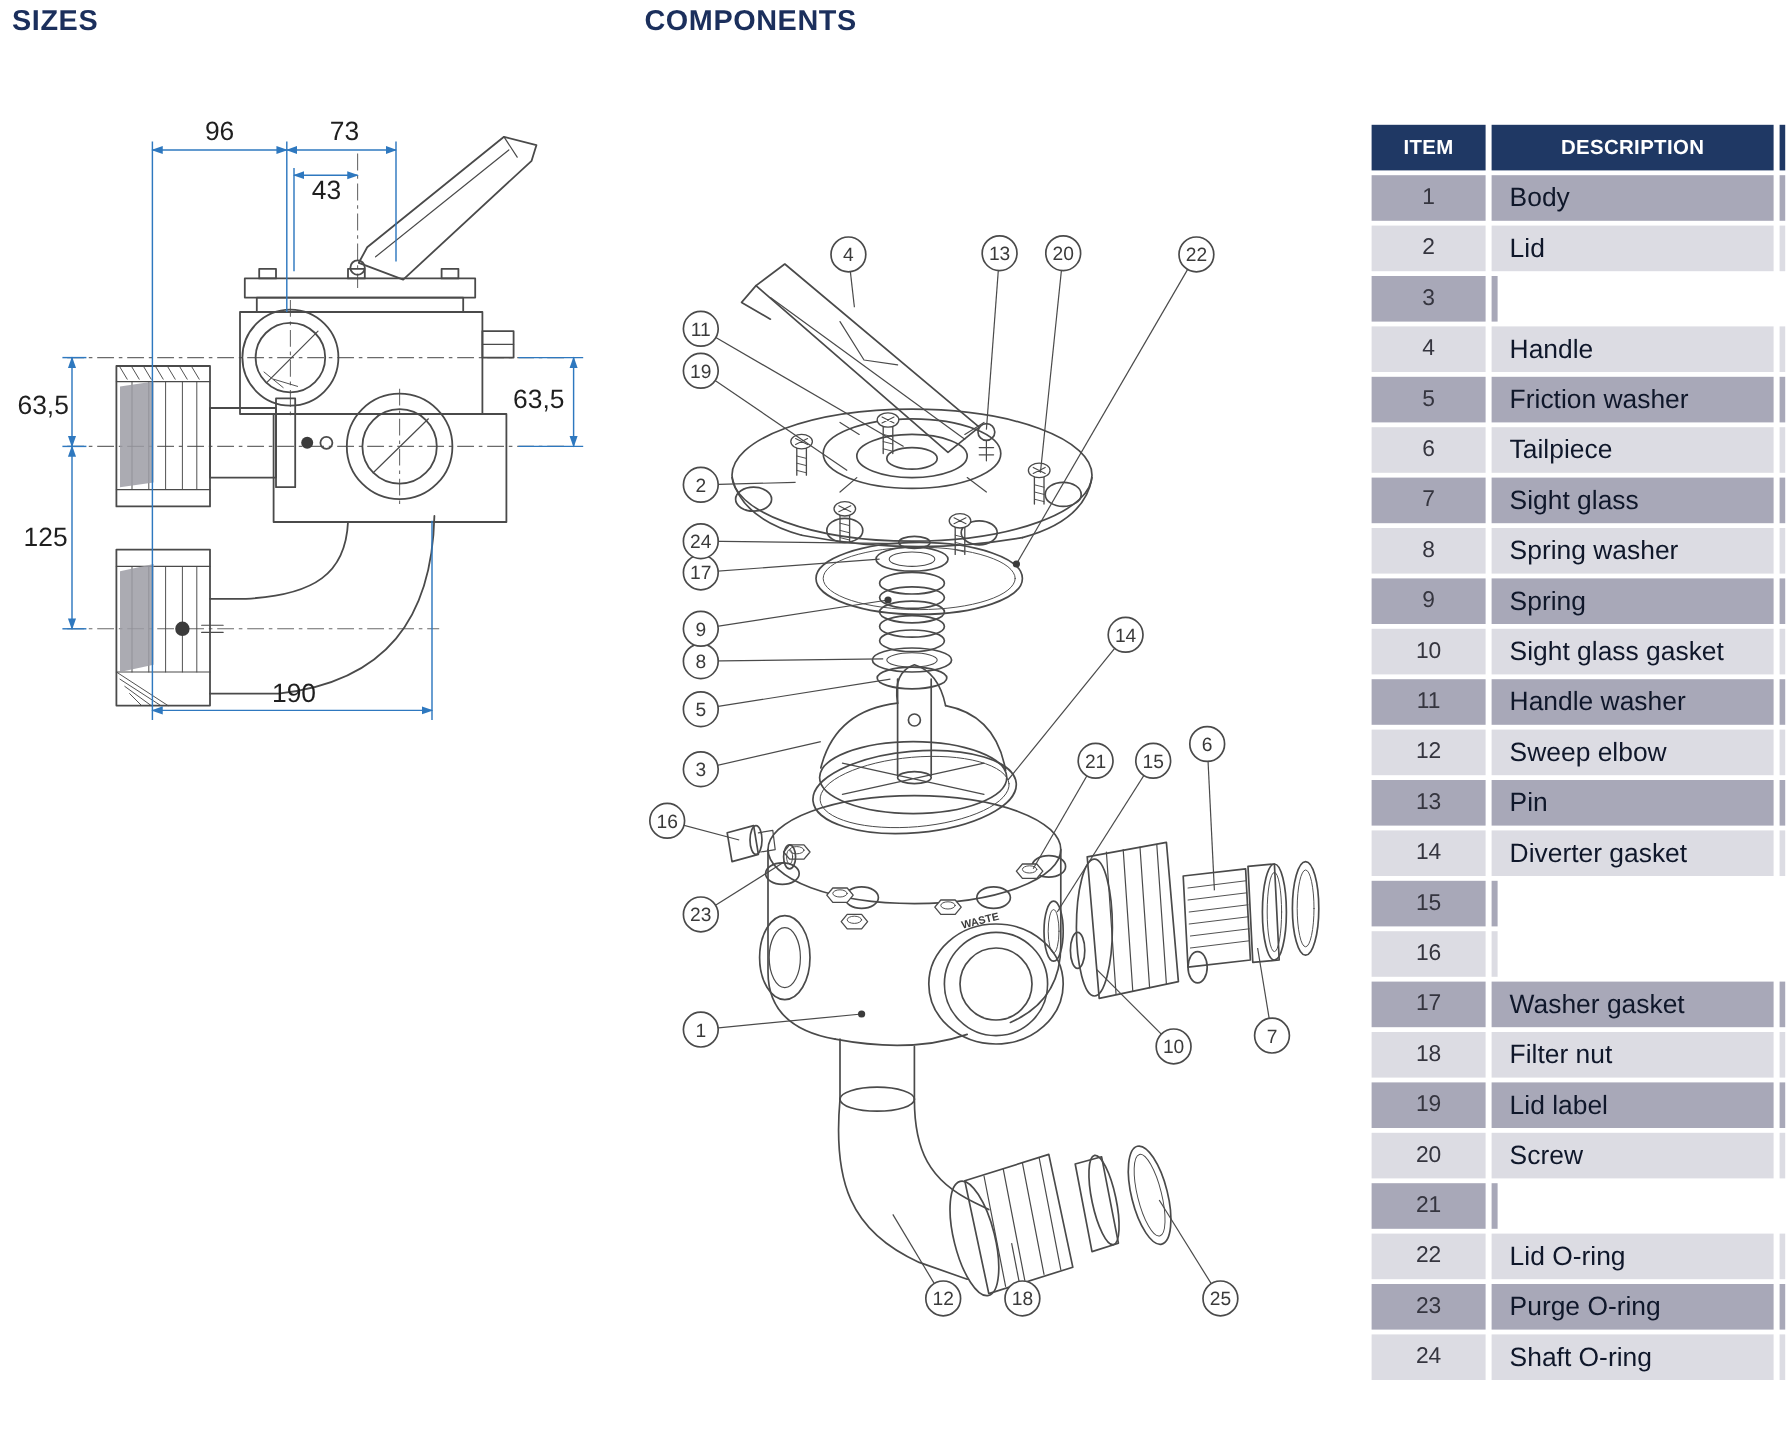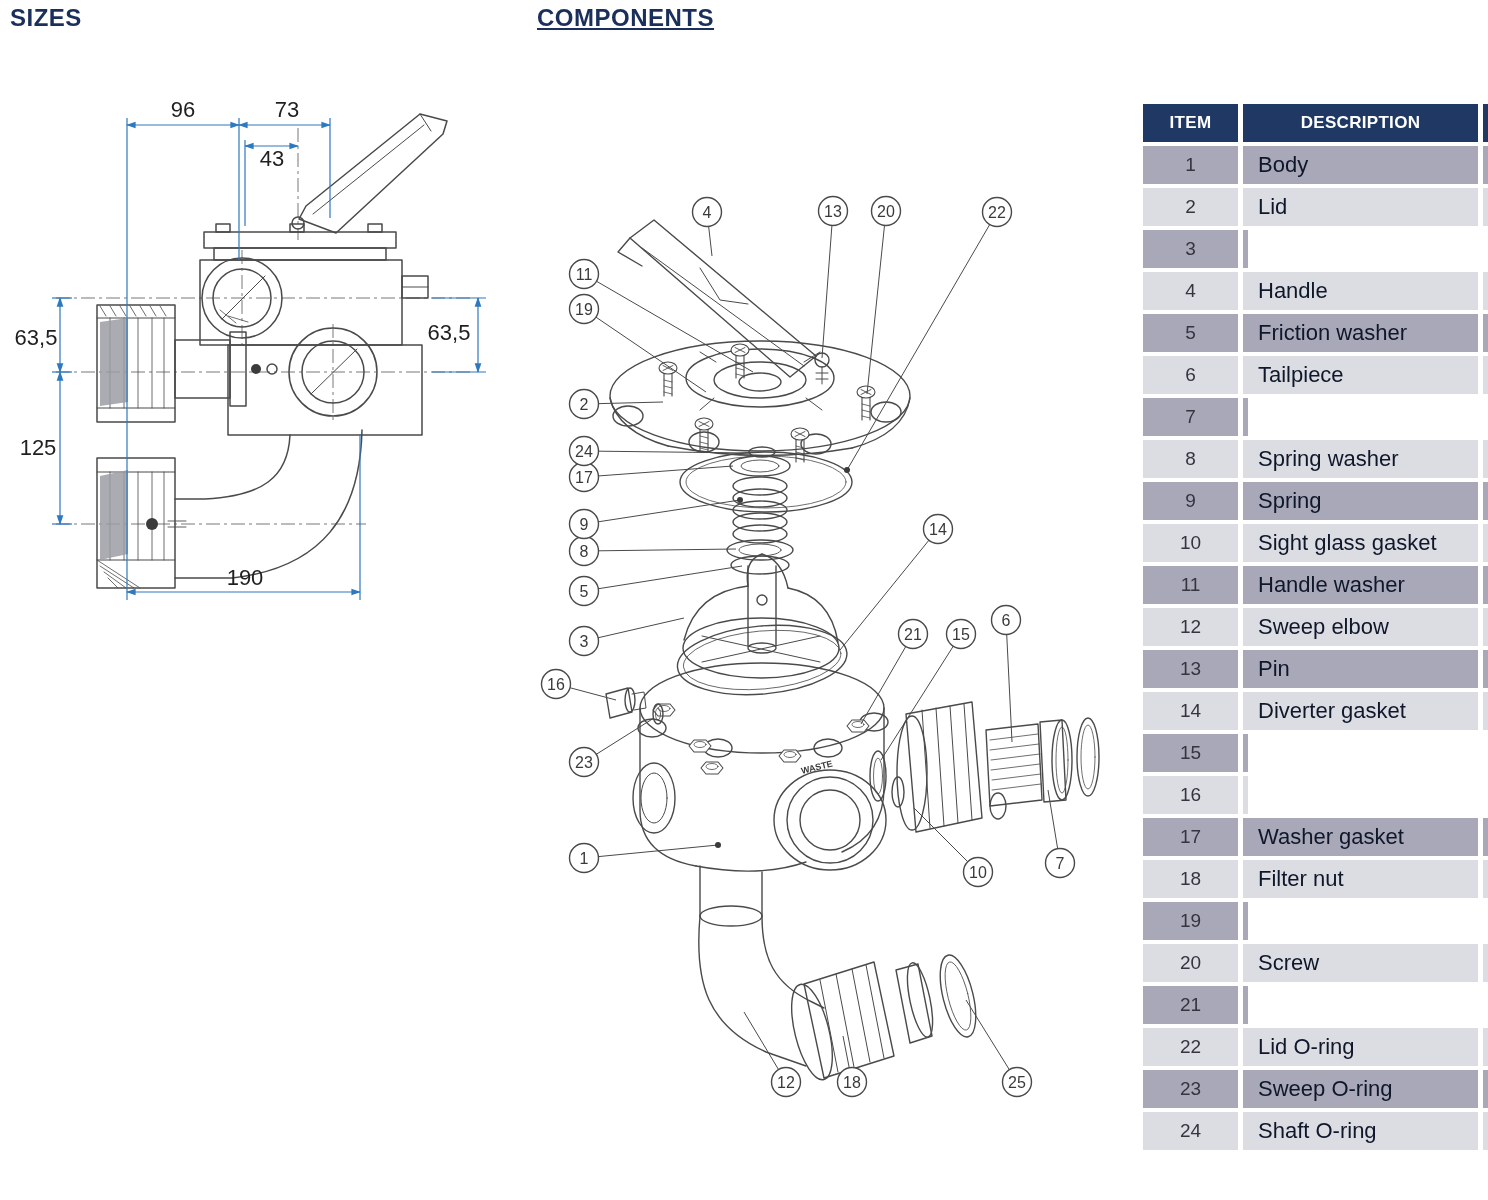--- a/index.html
+++ b/index.html
@@ -1,21 +1,21 @@
 <!DOCTYPE html>
 <html><head>
 <meta charset="utf-8">
 <style>
   html,body{margin:0;padding:0;background:#fff;}
   .page{position:relative;width:1488px;height:1152px;background:#ffffff;overflow:hidden;
         font-family:"Liberation Sans",sans-serif;}
   .heading{position:absolute;top:4px;font-size:24px;font-weight:bold;color:#1b2f5c;
            letter-spacing:.5px;}
   #sizes-heading{left:10px;}
-  #components-heading{left:537px;text-decoration:underline;}
+  #components-heading{left:537px;}
   
   #drawing{position:absolute;left:0;top:0;}
   
   .parts-table{position:absolute;left:1143px;top:104px;width:345px;}
   .trow{display:flex;column-gap:5px;height:38px;margin-bottom:4px;}
   .trow .c1{width:95px;display:flex;align-items:center;justify-content:center;
             font-size:19px;color:#35353f;}
   .trow .c2{flex:1;display:flex;align-items:center;padding-left:15px;
             font-size:22px;color:#0f172a;}
   .trow .c3{width:5px;}
@@ -443,20 +443,21 @@
           <div class="c2">Friction washer</div>
           <div class="c3"></div>
         </div>
         <div class="trow even">
           <div class="c1">6</div>
           <div class="c2">Tailpiece</div>
           <div class="c3"></div>
         </div>
         <div class="trow odd">
           <div class="c1">7</div>
+          <div class="c2">Sight glass</div>
           <div class="c3"></div>
         </div>
         <div class="trow even">
           <div class="c1">8</div>
           <div class="c2">Spring washer</div>
           <div class="c3"></div>
         </div>
         <div class="trow odd">
           <div class="c1">9</div>
           <div class="c2">Spring</div>
@@ -500,39 +501,40 @@
           <div class="c2">Washer gasket</div>
           <div class="c3"></div>
         </div>
         <div class="trow even">
           <div class="c1">18</div>
           <div class="c2">Filter nut</div>
           <div class="c3"></div>
         </div>
         <div class="trow odd">
           <div class="c1">19</div>
+          <div class="c2">Lid label</div>
           <div class="c3"></div>
         </div>
         <div class="trow even">
           <div class="c1">20</div>
           <div class="c2">Screw</div>
           <div class="c3"></div>
         </div>
         <div class="trow odd">
           <div class="c1">21</div>
           <div class="c3"></div>
         </div>
         <div class="trow even">
           <div class="c1">22</div>
           <div class="c2">Lid O-ring</div>
           <div class="c3"></div>
         </div>
         <div class="trow odd">
           <div class="c1">23</div>
-          <div class="c2">Sweep O-ring</div>
+          <div class="c2">Purge O-ring</div>
           <div class="c3"></div>
         </div>
         <div class="trow even">
           <div class="c1">24</div>
           <div class="c2">Shaft O-ring</div>
           <div class="c3"></div>
         </div>
         <div class="trow odd">
           <div class="c1">25</div>
           <div class="c3"></div>

